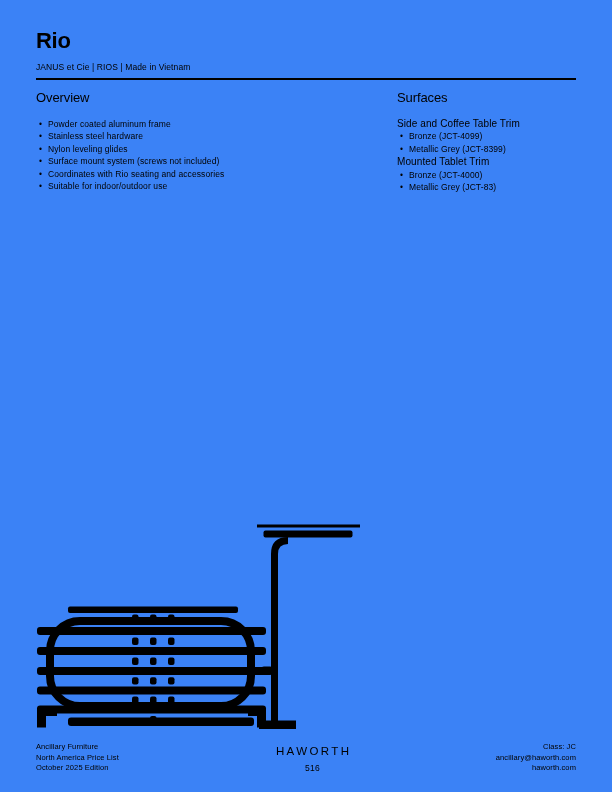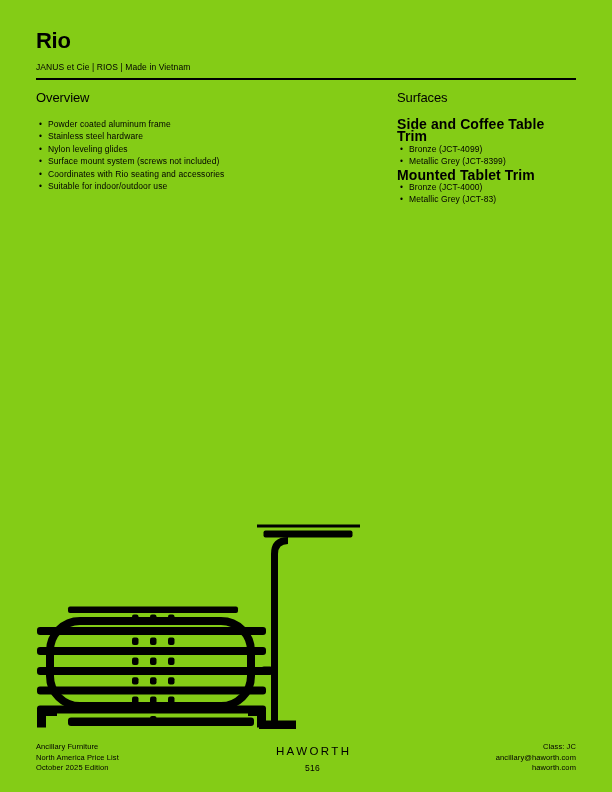--- a/index.html
+++ b/index.html
@@ -1,20 +1,20 @@
 <!DOCTYPE html>
 <html><head>
 <meta charset="utf-8">
 <style>
   html, body { margin: 0; padding: 0; background: #ffffff; }
   .page {
     position: relative;
     width: 612px;
     height: 792px;
-    background: #84cc16;
+    background: #3b82f6;
     color: #000000;
     font-family: "Liberation Sans", sans-serif;
     overflow: hidden;
   }
   .page-title {
     position: absolute;
     left: 36px;
     top: 28px;
     font-size: 22px;
     font-weight: 700;
@@ -55,24 +55,23 @@
     letter-spacing: 0.1px;
   }
   .bullet-list li::before {
     content: "\2022";
     width: 9px;
     flex: 0 0 9px;
     padding-left: 3px;
     font-size: 8.5px;
   }
   .group-label {
-    font-size: 14px;
+    font-size: 10px;
     line-height: 12.4px;
     letter-spacing: 0.1px;
-    font-weight: bold;
   }
   .surface-group + .surface-group { margin-top: 1px; }
   .figure-svg {
     position: absolute;
     left: 0; top: 0;
     width: 612px;
     height: 792px;
   }
   .footer-left, .footer-right, .footer-center {
     position: absolute;

